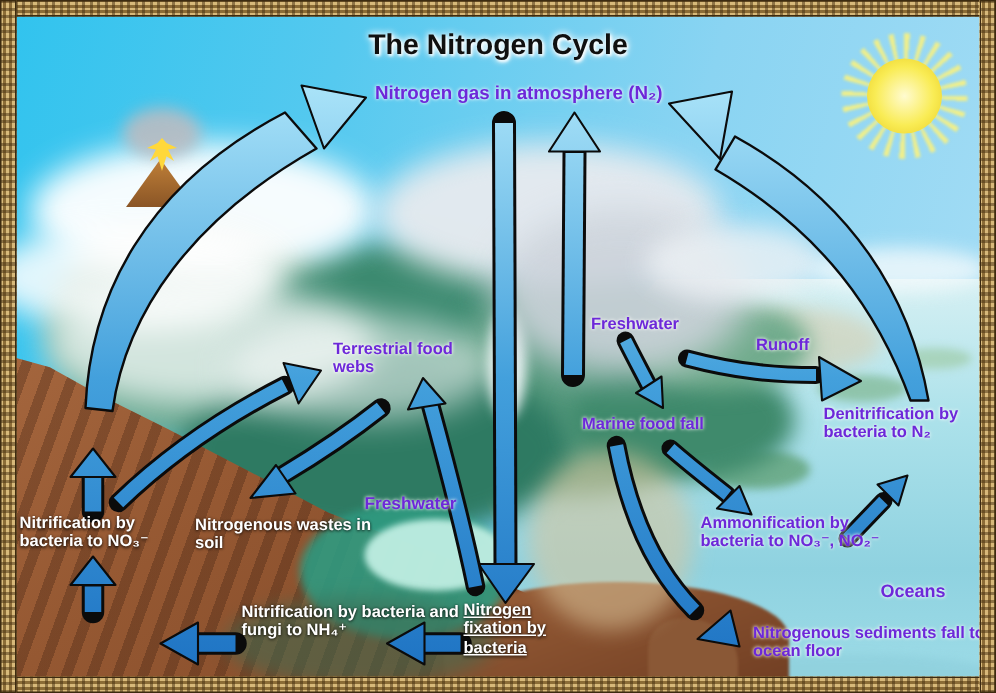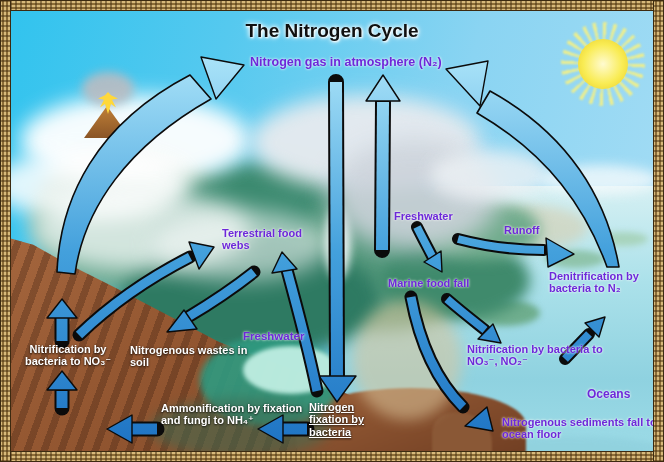--- a/index.html
+++ b/index.html
@@ -193,26 +193,26 @@
 
   <div class="lbl title">The Nitrogen Cycle</div>
   <div class="lbl bl atmo">Nitrogen gas in atmosphere (N₂)</div>
 
   <div class="lbl bl" style="left:222px;top:227px;width:104px;text-align:left;">Terrestrial food webs</div>
   <div class="lbl bl" style="left:227px;top:330px;font-size:11.5px;margin-left:16px;">Freshwater</div>
   <div class="lbl bl" style="left:394px;top:210px;">Freshwater</div>
   <div class="lbl bl" style="left:504px;top:224px;">Runoff</div>
   <div class="lbl bl" style="left:388px;top:277px;">Marine food fall</div>
   <div class="lbl bl" style="left:549px;top:270px;width:118px;">Denitrification by bacteria to N₂</div>
-  <div class="lbl bl" style="left:467px;top:343px;width:140px;">Nitrification by bacteria to NO₃⁻, NO₂⁻</div>
+  <div class="lbl bl" style="left:467px;top:343px;width:140px;">Ammonification by bacteria to NO₃⁻, NO₂⁻</div>
   <div class="lbl bl" style="left:587px;top:388px;font-size:12px;">Oceans</div>
   <div class="lbl bl" style="left:502px;top:416px;width:160px;">Nitrogenous sediments fall to ocean floor</div>
 
-  <div class="lbl wl" style="left:13px;top:343px;width:110px;text-align:center;">Nitrification by bacteria to NO₃⁻</div>
+  <div class="lbl wl" style="left:13px;top:343px;width:110px;">Nitrification by bacteria to NO₃⁻</div>
   <div class="lbl wl" style="left:130px;top:344px;width:118px;">Nitrogenous wastes in soil</div>
-  <div class="lbl wl" style="left:161px;top:402px;width:148px;">Ammonification by fixation and fungi to NH₄⁺</div>
+  <div class="lbl wl" style="left:161px;top:402px;width:148px;">Nitrification by bacteria and fungi to NH₄⁺</div>
   <div class="lbl wl" style="left:309px;top:401px;width:86px;text-decoration:underline;">Nitrogen fixation by bacteria</div>
 
   <div class="abs fr fr-h" style="top:0;"></div>
   <div class="abs fr fr-h" style="bottom:0;"></div>
   <div class="abs fr fr-v" style="left:0;"></div>
   <div class="abs fr fr-v" style="right:0;"></div>
 </div>
 
 </body></html>

